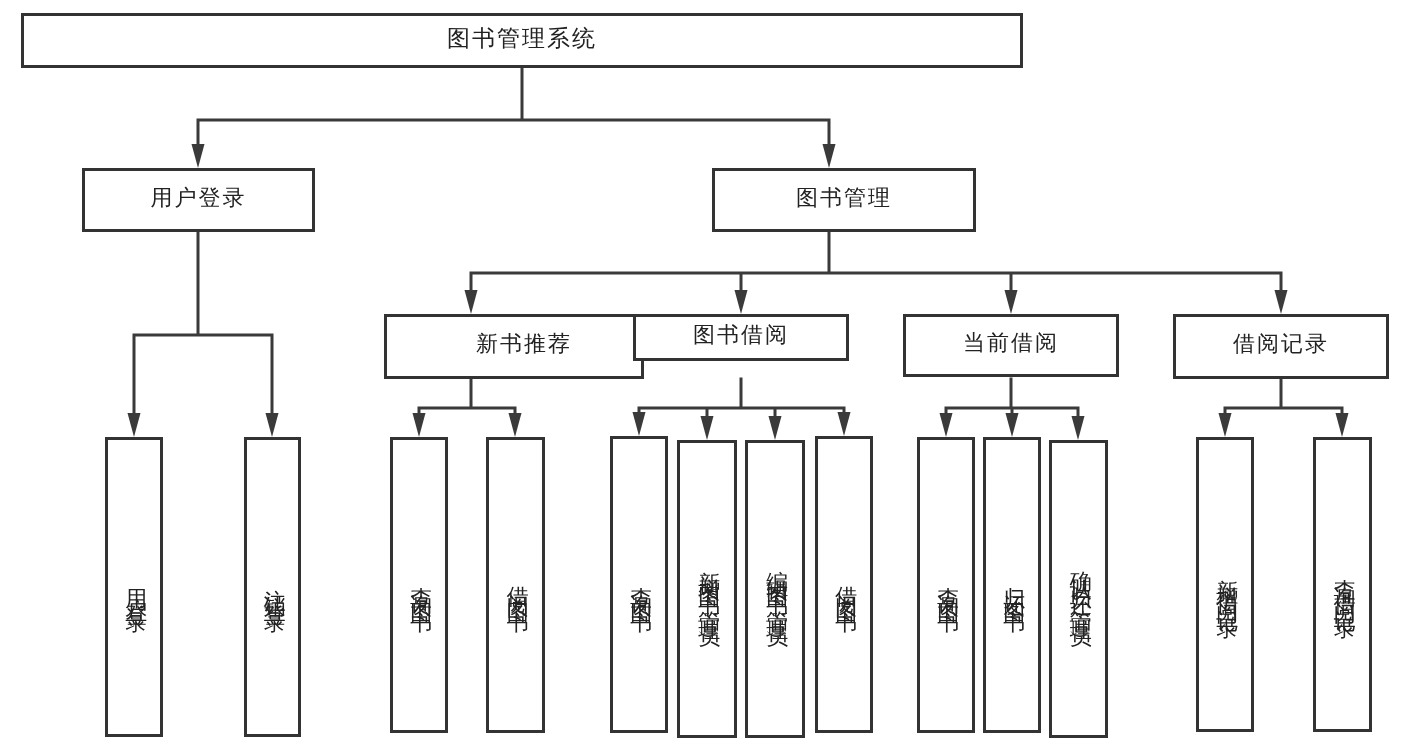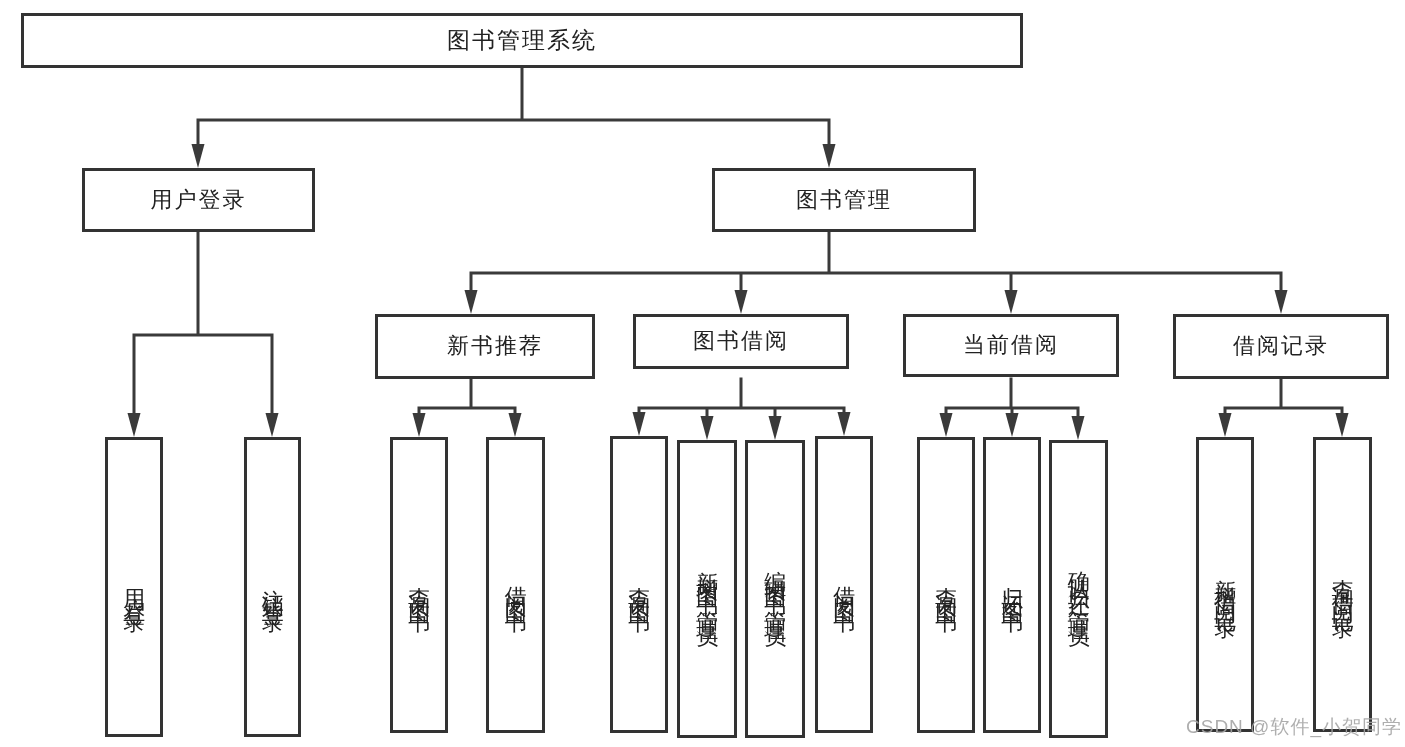--- a/index.html
+++ b/index.html
@@ -2,21 +2,21 @@
 <html><head>
 <meta charset="utf-8">
 <style>
   html, body { margin: 0; padding: 0; background: #ffffff; }
   #stage {
     position: relative;
     width: 1405px;
     height: 747px;
     background: #ffffff;
     overflow: hidden;
-    font-family: Liberation Sans, sans-serif;
+    font-family: Liberation Mono, monospace;
   }
   #connector-layer {
     position: absolute;
     left: 0; top: 0;
     width: 1405px; height: 747px;
   }
   .node {
     position: absolute;
     box-sizing: border-box;
     background: #ffffff;
@@ -96,24 +96,24 @@
   <div id="nodes-layer">
       <div class="node h lvl1" style="left: 21px; top: 13px; width: 1002px; height: 55px;">
         <span>图书管理系统</span>
       </div>
       <div class="node h lvl2" style="left: 82px; top: 168px; width: 233px; height: 64px;">
         <span>用户登录</span>
       </div>
       <div class="node h lvl2" style="left: 712px; top: 168px; width: 264px; height: 64px;">
         <span>图书管理</span>
       </div>
-      <div class="node h lvl3" style="left: 375px; top: 314px; width: 220px; height: 65px; padding-left: 20px;">
+      <div class="node h lvl3" style="left: 384px; top: 314px; width: 260px; height: 65px; padding-left: 20px;">
         <span>新书推荐</span>
       </div>
-      <div class="node h lvl3" style="left: 633px; top: 314px; width: 216px; height: 55px;">
+      <div class="node h lvl3" style="left: 633px; top: 314px; width: 216px; height: 47px;">
         <span>图书借阅</span>
       </div>
       <div class="node h lvl3" style="left: 903px; top: 314px; width: 216px; height: 63px;">
         <span>当前借阅</span>
       </div>
       <div class="node h lvl3" style="left: 1173px; top: 314px; width: 216px; height: 65px;">
         <span>借阅记录</span>
       </div>
       <div class="node v lvl4" style="left: 105px; top: 437px; width: 58px; height: 300px;">
         <span>用户登录</span>
@@ -148,14 +148,13 @@
       <div class="node v lvl4" style="left: 1049px; top: 440px; width: 59px; height: 298px;">
         <span>确认归还（管理员）</span>
       </div>
       <div class="node v lvl4" style="left: 1196px; top: 437px; width: 58px; height: 295px;">
         <span>新增借阅记录</span>
       </div>
       <div class="node v lvl4" style="left: 1313px; top: 437px; width: 59px; height: 295px;">
         <span>查询借阅记录</span>
       </div>
     </div>
-  <div id="watermark" style="color: rgb(166, 166, 166);">CSDN @软件_小贺同学</div>
 </div>
 
 </body></html>

